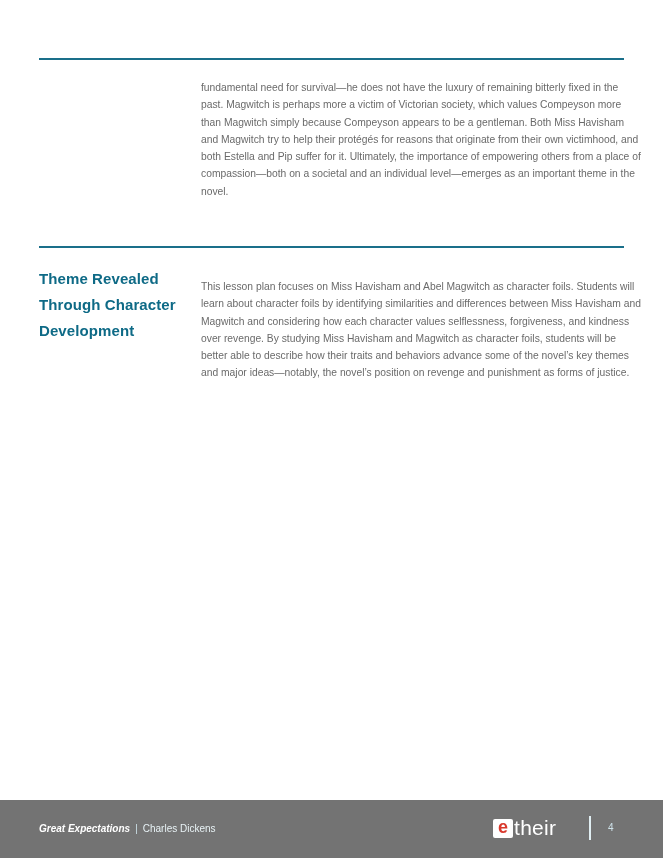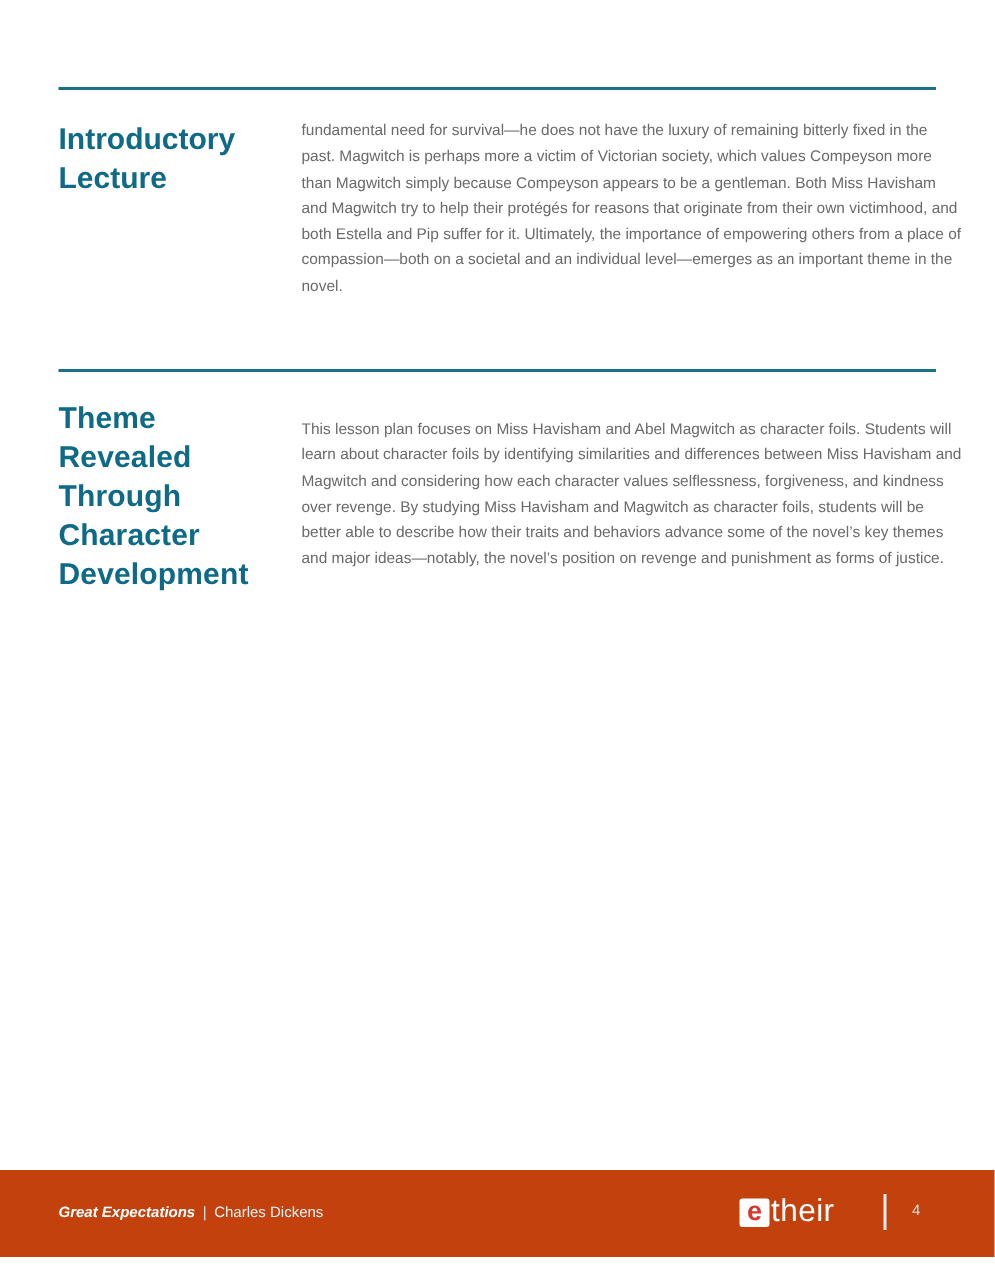--- a/index.html
+++ b/index.html
@@ -12,29 +12,29 @@
       position: absolute; left: 39px; width: 585px; height: 2px;
       background: #1a6f8a;
     }
     .section { position: absolute; left: 39px; width: 585px; }
     .sec-title {
       position: absolute; left: 0; top: 0; width: 140px;
       color: #0e6a86; font-weight: bold;
     }
     .sec1 .sec-title { font-size: 20px; line-height: 26px; }
     .sec1 .sec-title .light { font-weight: normal; display: block; }
-    .sec2 .sec-title { font-size: 20px; line-height: 26px; letter-spacing: 0.1px; }
+    .sec2 .sec-title { font-size: 15px; line-height: 26px; letter-spacing: 0.1px; }
     .sec-body {
       position: absolute; left: 150px; top: 0; width: 440px;
       color: #6a6a6a; font-size: 10.3px; line-height: 17.3px;
       margin: 12px;
     }
     .footer {
-      position: absolute; left: 0; top: 780px; width: 663px; height: 58px;
-      background: #c2410c;
+      position: absolute; left: 0; top: 800px; width: 663px; height: 58px;
+      background: #737373;
     }
     .footer-left {
       position: absolute; left: 39px; top: 23px; font-size: 10px; color: #e8f2f5;
     }
     .footer-left .book { font-weight: bold; font-style: italic; color: #ffffff; }
     .footer-left .sep { margin: 0 5px; color: #cfe3ea; }
     .logo {
       position: absolute; left: 493px; top: 17px; height: 22px;
       display: flex; align-items: center;
     }
@@ -51,21 +51,20 @@
       position: absolute; left: 608px; top: 22px; font-size: 10px; color: #cfe3ea;
     }
   </style>
 </head>
 <body>
 
 <div class="divider" style="top:58px;"></div>
 
 <div class="section sec1" style="top:80px;">
   <div class="sec-title">
-    <span>Introductory Lecture</span>
   </div>
   <p class="sec-body" style="top:-13px;">fundamental need for survival—he does not have the luxury of remaining bitterly fixed in the past. Magwitch is perhaps more a victim of Victorian society, which values Compeyson more than Magwitch simply because Compeyson appears to be a gentleman. Both Miss Havisham and Magwitch try to help their protégés for reasons that originate from their own victimhood, and both Estella and Pip suffer for it. Ultimately, the importance of empowering others from a place of compassion—both on a societal and an individual level—emerges as an important theme in the novel.</p>
 </div>
 
 <div class="divider" style="top:246px;"></div>
 
 <div class="section sec2" style="top:266px;">
   <div class="sec-title">Theme Revealed Through Character Development</div>
   <p class="sec-body" style="top:0px;">This lesson plan focuses on Miss Havisham and Abel Magwitch as character foils. Students will learn about character foils by identifying similarities and differences between Miss Havisham and Magwitch and considering how each character values selflessness, forgiveness, and kindness over revenge. By studying Miss Havisham and Magwitch as character foils, students will be better able to describe how their traits and behaviors advance some of the novel’s key themes and major ideas—notably, the novel’s position on revenge and punishment as forms of justice.</p>
 </div>

